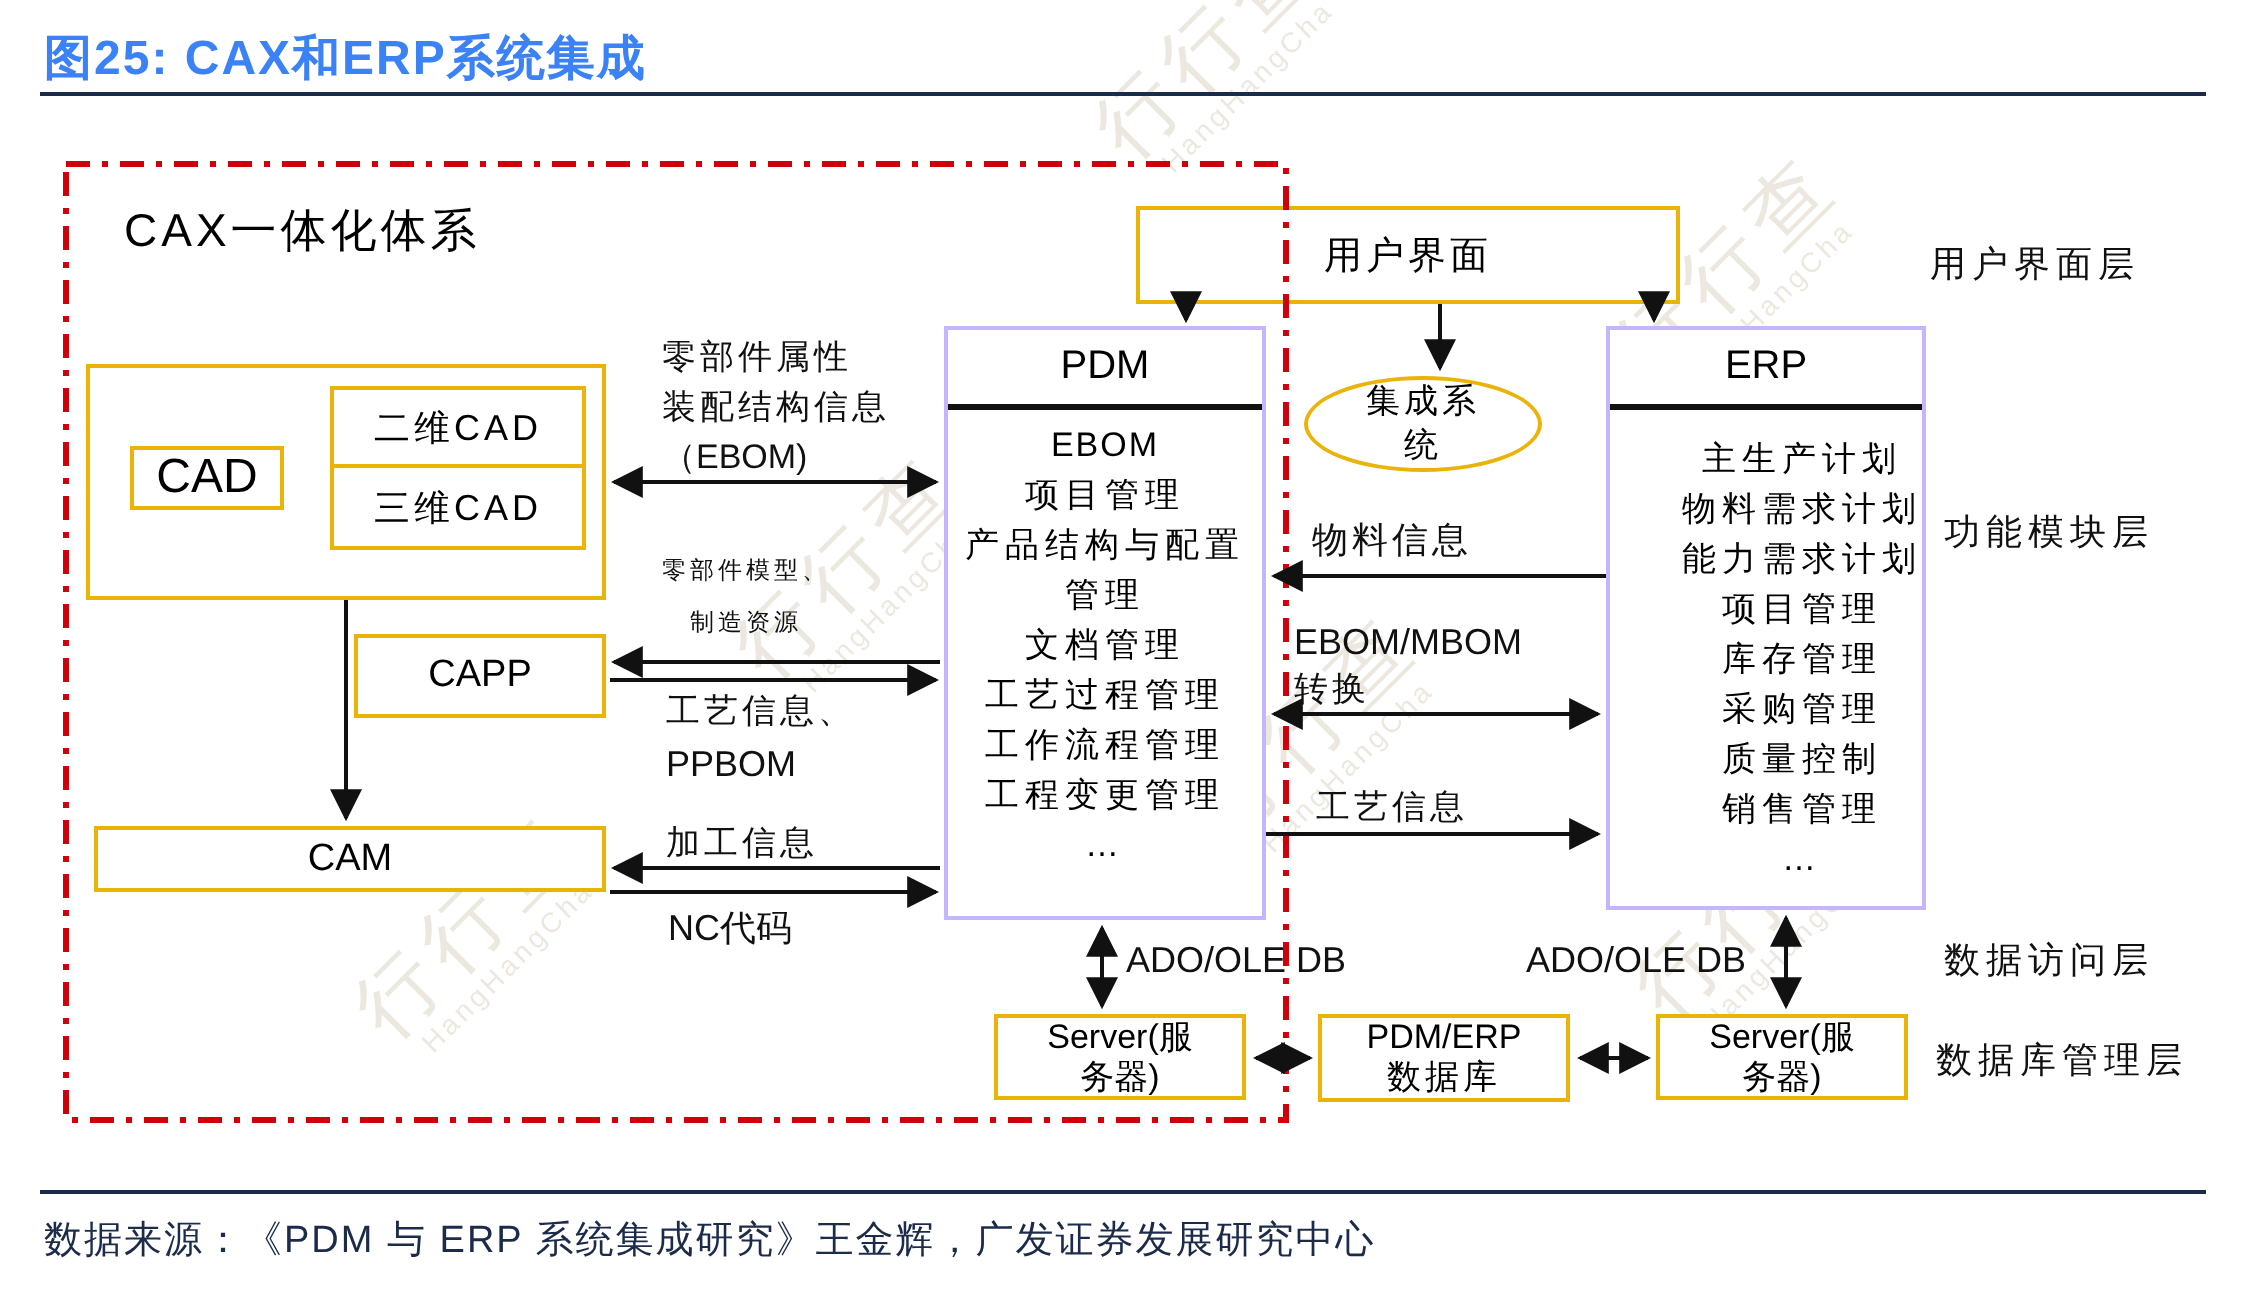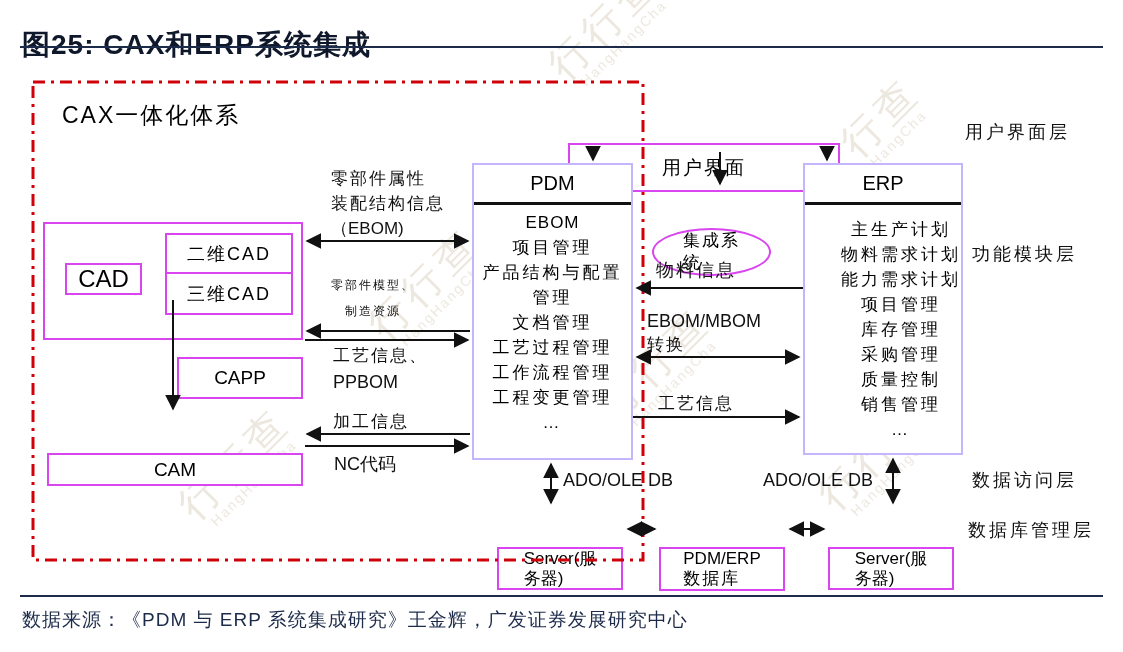--- a/index.html
+++ b/index.html
@@ -4,28 +4,28 @@
 <style>
   html,body{margin:0;padding:0;background:#fff;}
   #stage{position:relative;width:1123px;height:652px;background:#fff;overflow:hidden;
          font-family:"Liberation Sans","DejaVu Sans",sans-serif;}
   
   .wm{position:absolute;transform:rotate(-45deg);color:rgba(222,213,196,0.55);
       text-align:center;pointer-events:none;z-index:0;line-height:1.05;}
   .wm .cn{font-size:40px;letter-spacing:6px;white-space:nowrap;}
   .wm .en{font-size:14px;letter-spacing:2px;white-space:nowrap;}
   
-  .title{position:absolute;left:22px;top:26px;font-size:28px;font-weight:bold;
-         color:#0f172a;letter-spacing:1px;z-index:3;}
+  .title{position:absolute;left:22px;top:13px;font-size:24px;font-weight:bold;
+         color:#3b82f6;letter-spacing:1px;z-index:3;}
   .title-rule{position:absolute;left:20px;top:46px;width:1083px;height:2px;background:#1c2b4a;z-index:3;}
   .src-rule{position:absolute;left:20px;top:595px;width:1083px;height:2px;background:#1c2b4a;z-index:3;}
   .source{position:absolute;left:22px;top:607px;font-size:19px;color:#1c2b4a;letter-spacing:1px;z-index:3;}
   
-  .box{position:absolute;border:2px solid #d946ef;background:#fff;z-index:1;
-       display:flex;align-items:center;justify-content:center;text-align:left;box-sizing:border-box;margin-top:40px;}
+  .box{position:absolute;border:2px solid #eab308;background:#fff;z-index:1;
+       display:flex;align-items:center;justify-content:center;text-align:center;box-sizing:border-box;}
   .lbl{position:absolute;color:#111;z-index:1;white-space:nowrap;}
   .cjk{letter-spacing:2px;}
   .module{z-index:1;position:absolute;border:2px solid #c4b5fd;background:#fff;box-sizing:border-box;}
   .module .hd{height:37px;border-bottom:3px solid #111;display:flex;align-items:center;
               justify-content:center;font-size:20px;}
   .module .items{padding-top:5px;text-align:center;font-size:17px;line-height:25px;letter-spacing:3px;padding-left:36px;}
   .caxlabel{position:absolute;left:62px;top:100px;color:#000000;font-size:23px;letter-spacing:2px;z-index:1;}
   .ellipse{border-radius:50%;line-height:22px;font-size:17px;}
   .layer{font-size:18px;letter-spacing:3px;}
   svg.overlay{position:absolute;left:0;top:0;z-index:2;pointer-events:none;}
@@ -149,21 +149,21 @@
   <div class="lbl" style="left:647px;top:309px;font-size:18px;line-height:24px;">
     <div>EBOM/MBOM</div>
     <div class="cjk" style="font-size:17px;">转换</div>
   </div>
   <div class="lbl cjk" style="left:658px;top:392px;font-size:17px;">工艺信息</div>
 
   <div class="lbl" style="left:563px;top:470px;font-size:18px;">ADO/OLE DB</div>
   <div class="lbl" style="left:763px;top:470px;font-size:18px;">ADO/OLE DB</div>
 
   <div class="lbl layer" style="left:965px;top:120px;">用户界面层</div>
-  <div class="lbl layer" style="left:972px;top:242px;font-family:Liberation Serif, serif;">功能模块层</div>
+  <div class="lbl layer" style="left:972px;top:254px;font-family:Liberation Serif, serif;">功能模块层</div>
   <div class="lbl layer" style="left:972px;top:468px;">数据访问层</div>
   <div class="lbl layer" style="left:968px;top:518px;">数据库管理层</div>
 
   <svg class="overlay" width="1123" height="652">
     <defs>
       <marker id="ah" viewBox="0 0 10 10" refX="9" refY="5" markerWidth="8" markerHeight="8" orient="auto-start-reverse">
         <path d="M0,0 L10,5 L0,10 z" fill="#111"></path>
       </marker>
     </defs>
 

